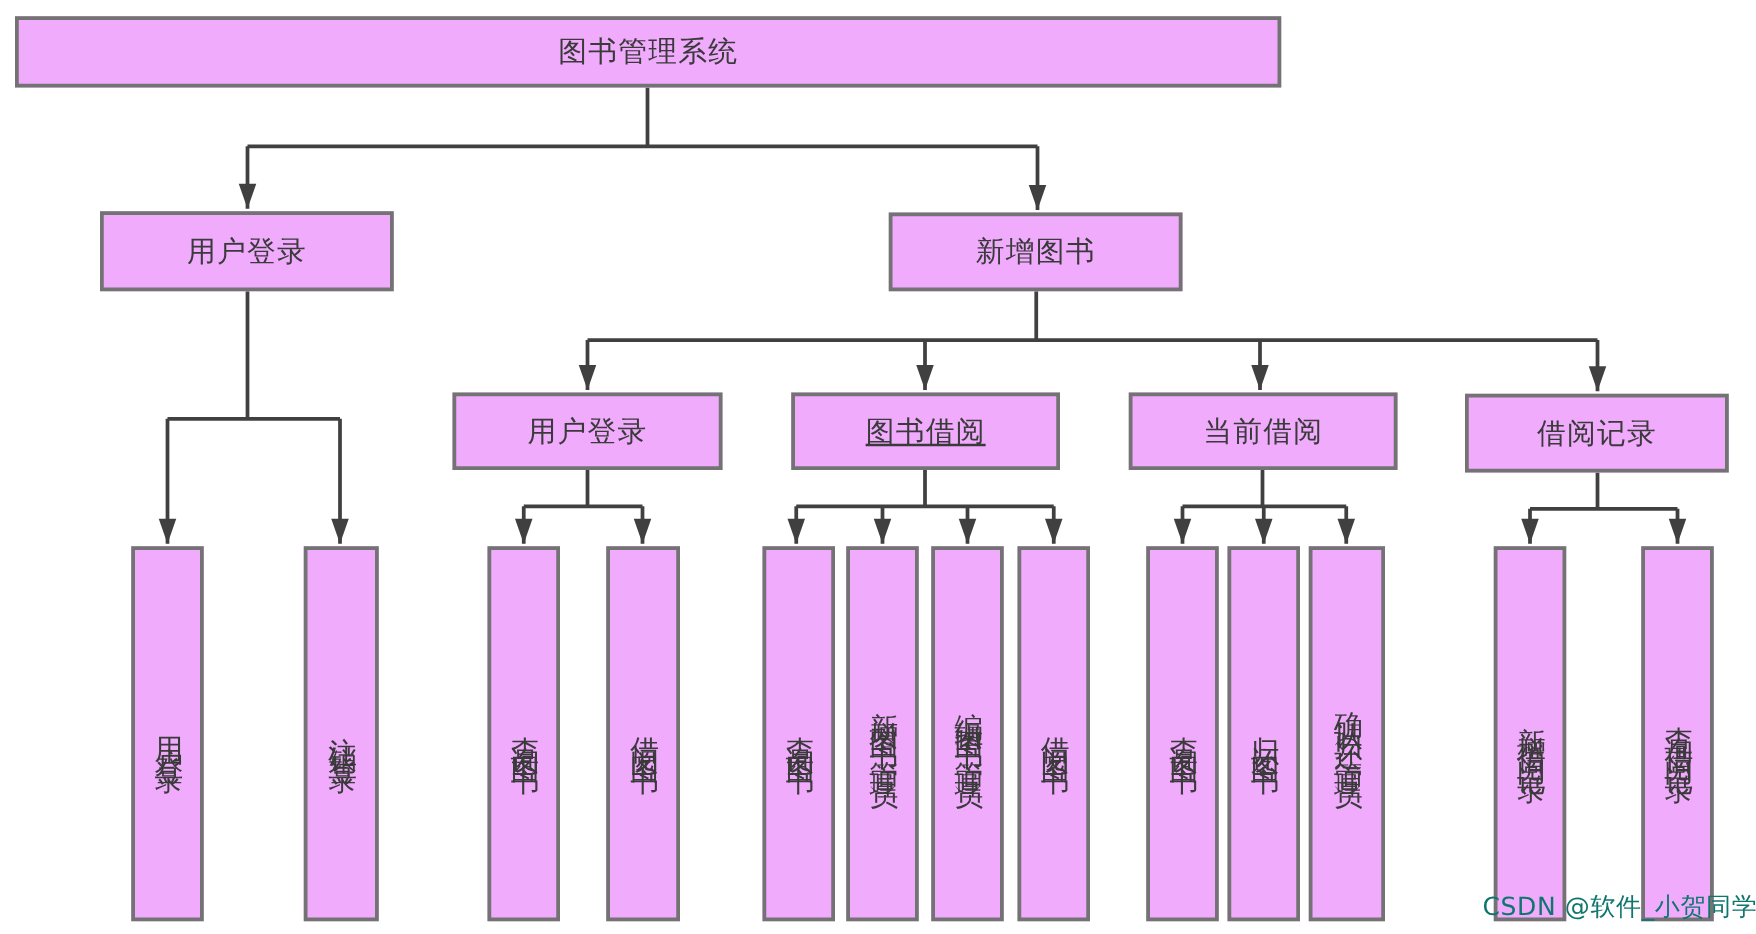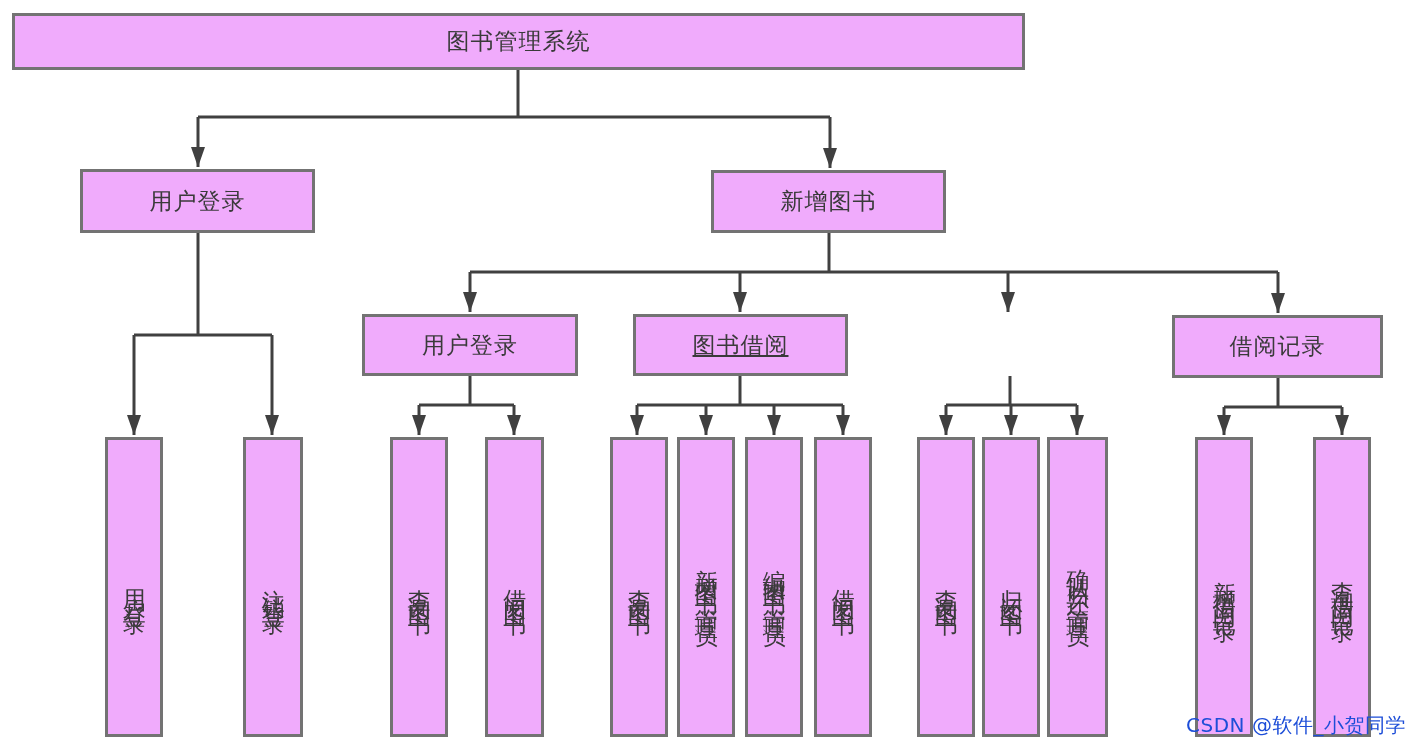--- a/index.html
+++ b/index.html
@@ -41,21 +41,21 @@
     letter-spacing: 8px;
     font-size: 23px;
     line-height: 1.1;
     white-space: nowrap;
   }
   .watermark {
     position: absolute;
     left: 1186px;
     top: 712px;
     z-index: 3;
-    color: #1d4ed8;
+    color: #0f766e;
     font-size: 20px;
     letter-spacing: 0.5px;
     white-space: nowrap;
   }
 </style>
 </head>
 <body>
 
 <div class="canvas">
 
@@ -119,20 +119,23 @@
   <div class="node" style="left:711px; top:170px; width:235px; height:63px;">
     <span>新增图书</span>
   </div>
 
   <div class="node" style="left:362px; top:314px; width:216px; height:62px;">
     <span>用户登录</span>
   </div>
   <div class="node" style="left:633px; top:314px; width:215px; height:62px;text-decoration:underline;">
     <span>图书借阅</span>
   </div>
+  <div class="node" style="left:903px; top:314px; width:215px; height:62px;">
+    <span>当前借阅</span>
+  </div>
   <div class="node" style="left:1172px; top:315px; width:211px; height:63px;">
     <span>借阅记录</span>
   </div>
 
   <div class="node node-v" style="left:105px; top:437px; width:58px; height:300px;">
     <span class="vtext">用户登录</span>
   </div>
   <div class="node node-v" style="left:243px; top:437px; width:60px; height:300px;">
     <span class="vtext">注销登录</span>
   </div>

